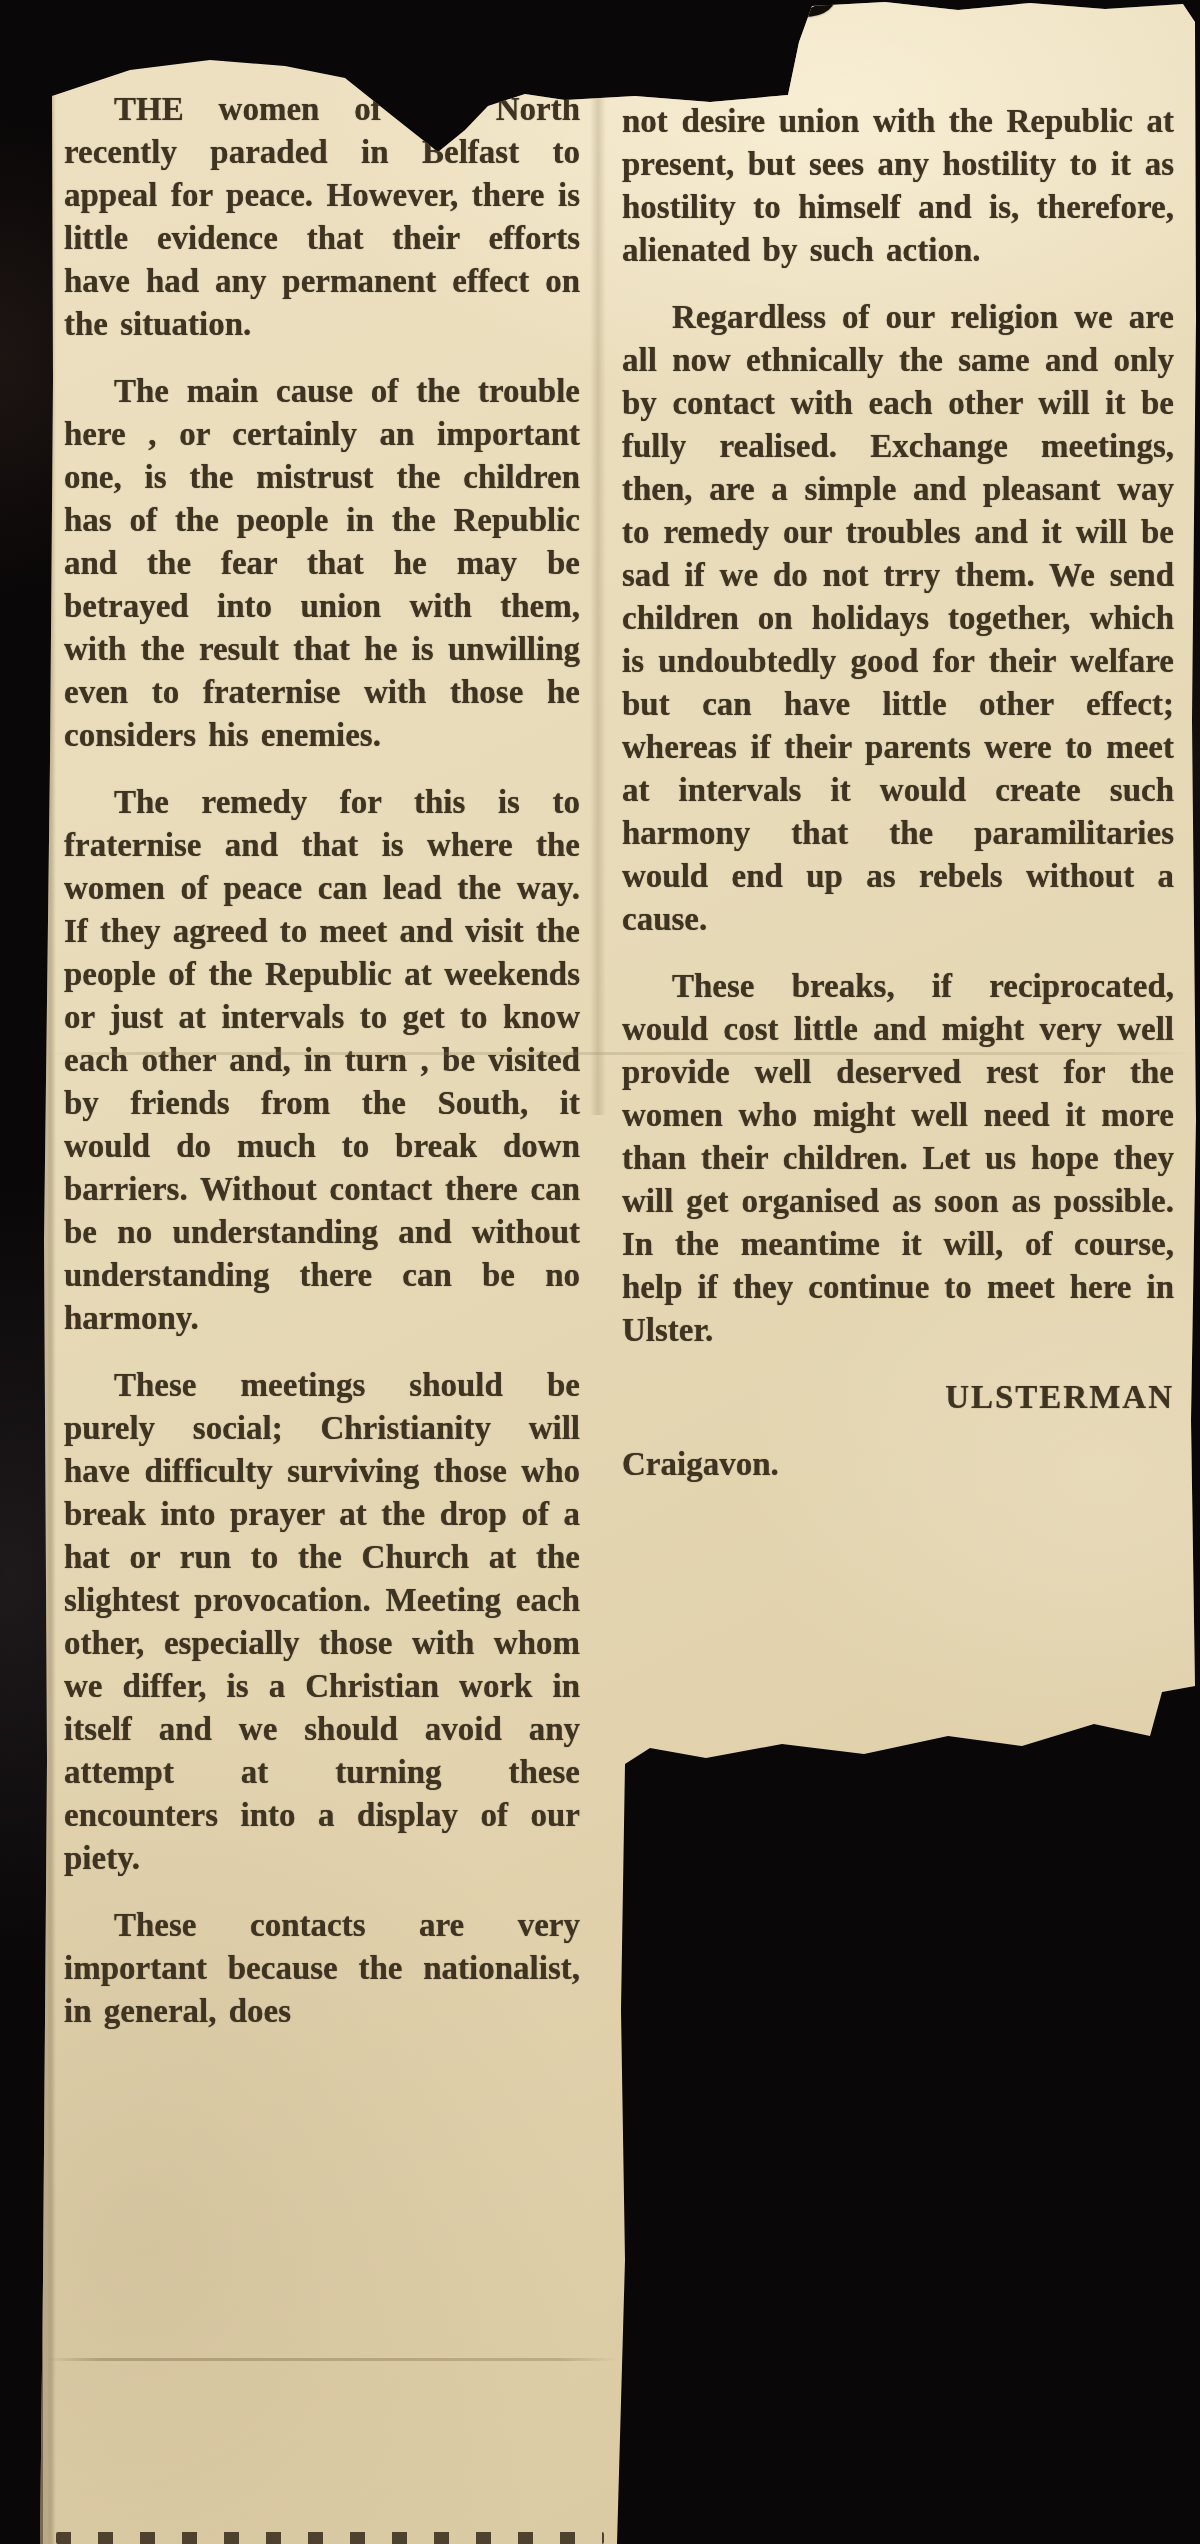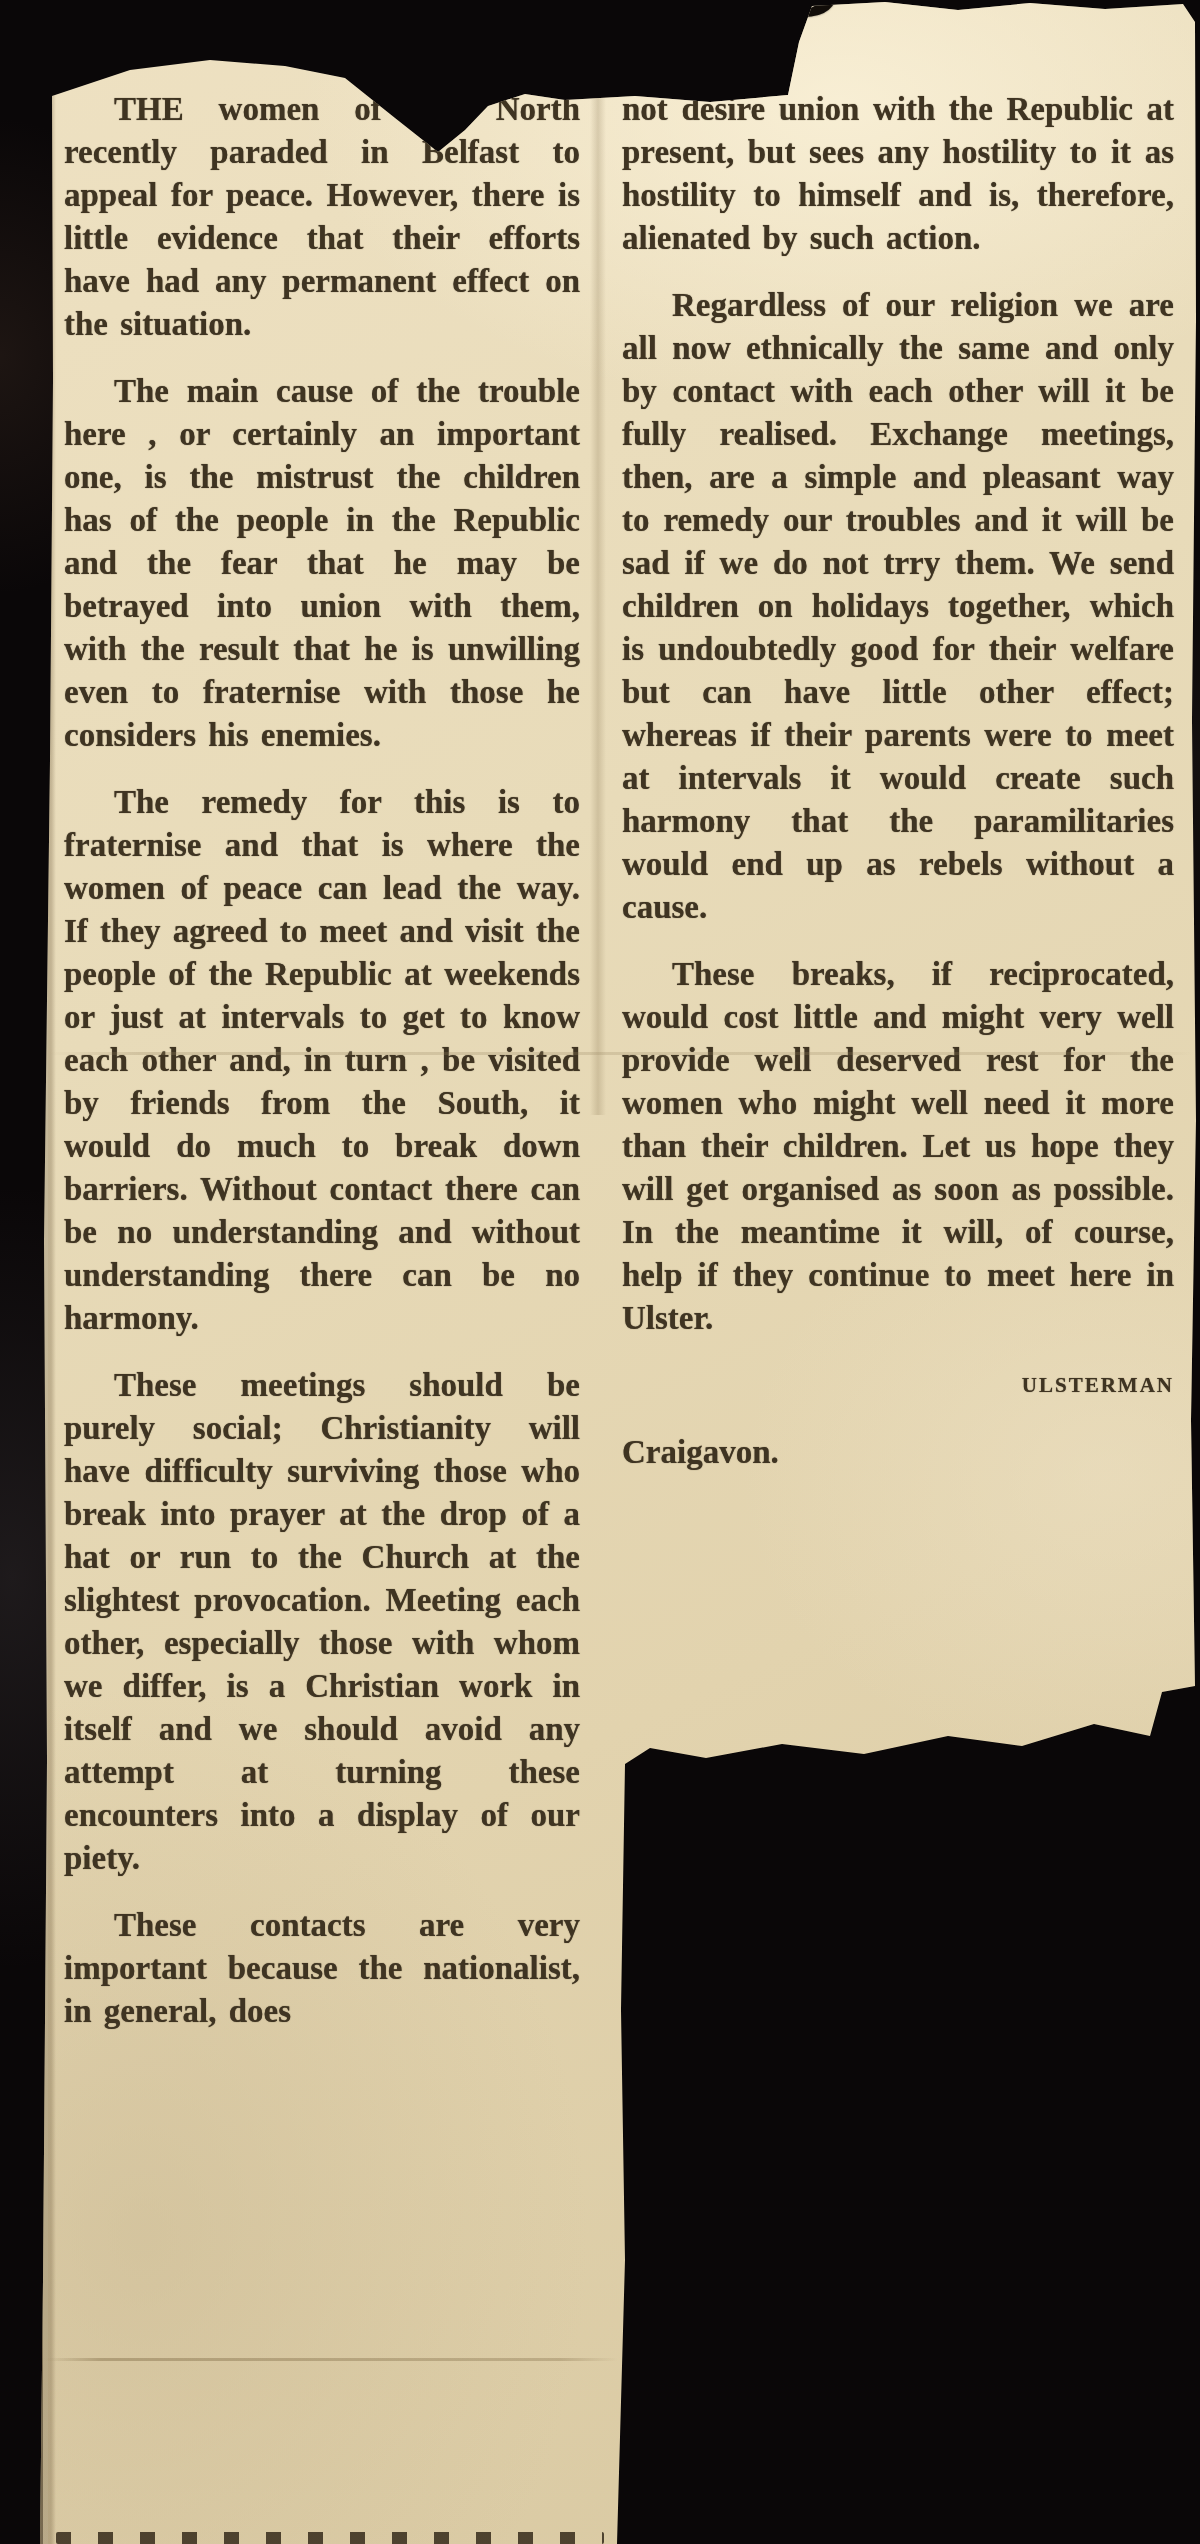--- a/index.html
+++ b/index.html
@@ -61,24 +61,24 @@
     font-size:33px;line-height:43px;font-weight:bold;
     color:#3f3422;
     text-align:justify;
     word-spacing:4px;
     text-shadow:0 0 1px rgba(63,53,36,0.8);
   }
   .col-left{left:64px;top:88px;width:516px;}
   .col-right{left:622px;top:88px;width:552px;}
   .col p{margin:0 0 24px 0;}
   .col p.indent{text-indent:50px;}
-  .col p.noindent{text-indent:0;}
+  .col p.noindent{text-indent:0;margin-top:12px;}
   .sig{
     text-align:right;margin:52px 0 0 0;
-    letter-spacing:2px;font-size:21px;
+    letter-spacing:2px;font-size:33px;
   }
   .sig-loc{text-align:left;margin:10px 0 0 -14px;}
   .crease{position:absolute;pointer-events:none;}
   .crease-mid{
     left:48px;top:1052px;width:1146px;height:3px;
     background:linear-gradient(90deg,transparent,rgba(150,132,95,0.28) 8%,rgba(150,132,95,0.22) 92%,transparent);
   }
   .crease-low{
     left:44px;top:2358px;width:574px;height:3px;
     background:linear-gradient(90deg,transparent,rgba(138,118,80,0.5) 10%,rgba(138,118,80,0.38) 90%,transparent);

